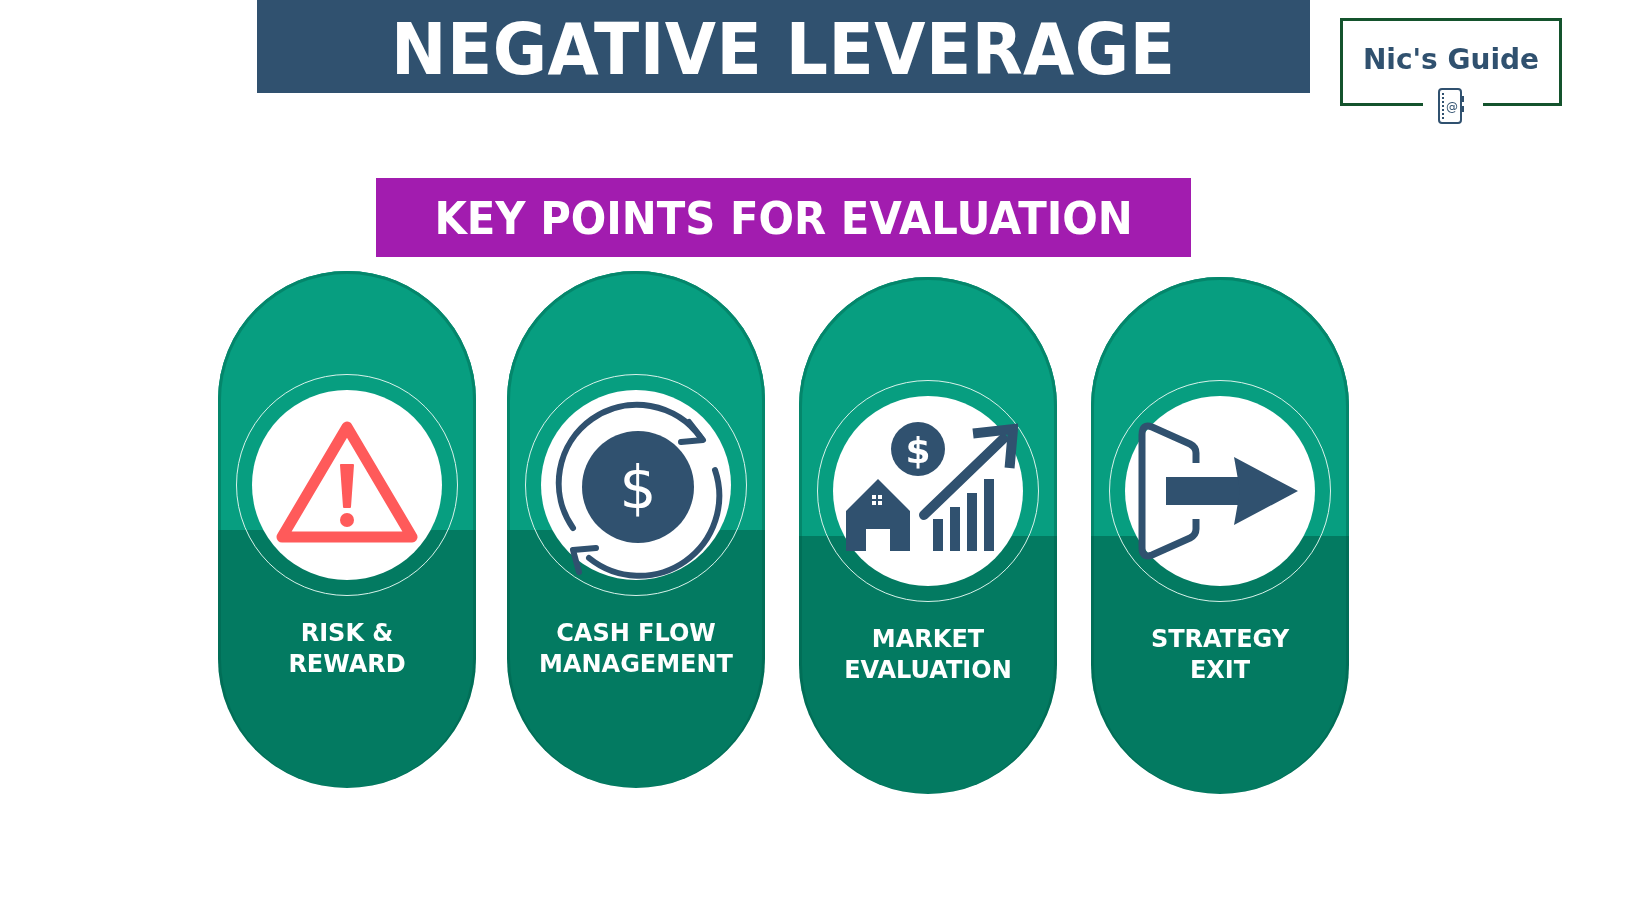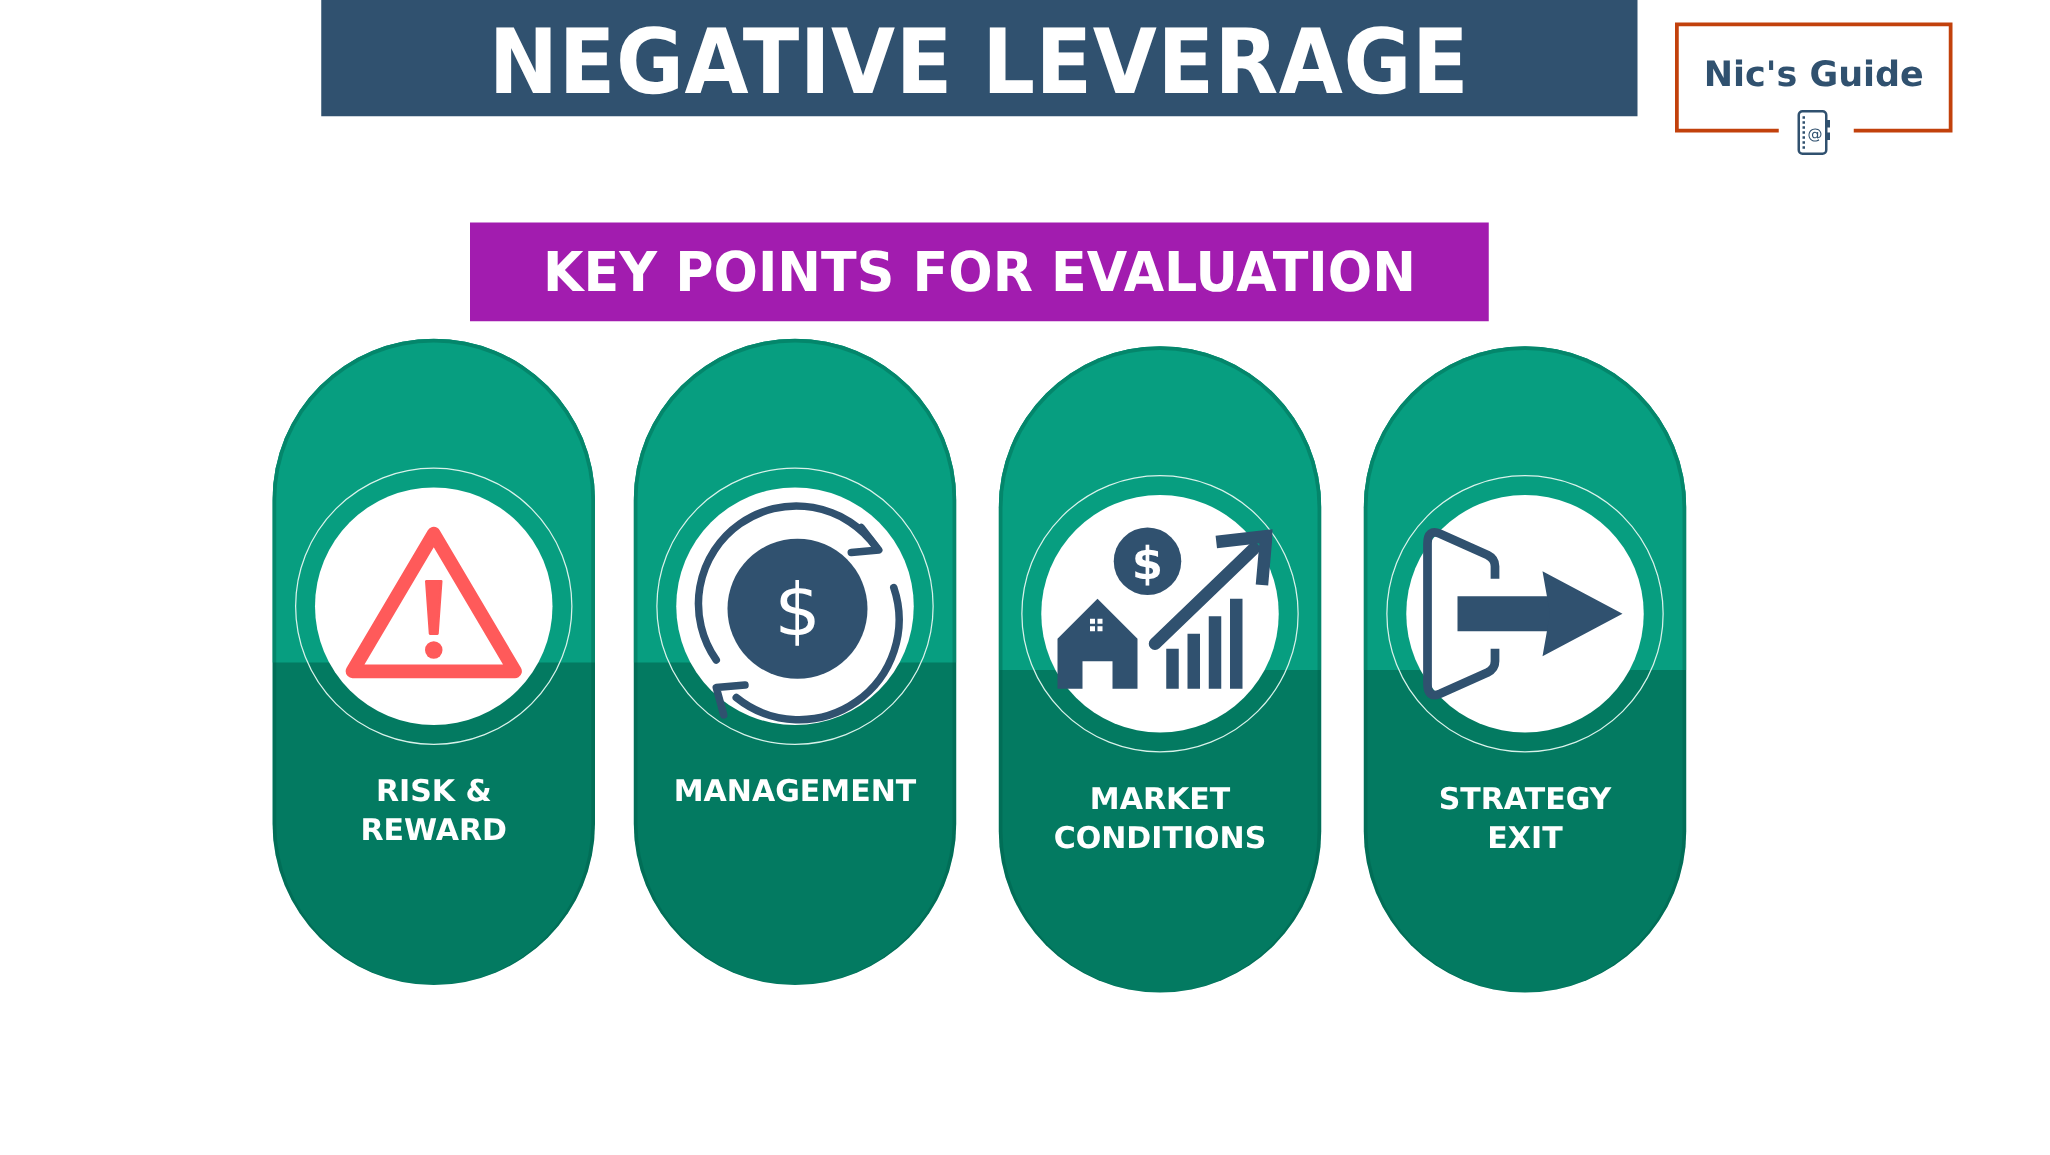--- a/index.html
+++ b/index.html
@@ -10,21 +10,21 @@
   .title-bar {
     position: absolute; left: 257px; top: 0; width: 1053px; height: 93px;
     background: #30516f; display: flex; align-items: center; justify-content: center;
   }
   .title-text {
     color: #ffffff; font-weight: 700; font-size: 72px; letter-spacing: 0.5px;
     font-family: "DejaVu Sans", sans-serif; transform: scaleX(0.92); margin-top: 4px;
   }
   .brand-box {
     position: absolute; left: 1340px; top: 18px; width: 222px; height: 88px;
-    border: 3px solid #c2410c; box-sizing: border-box;
+    border: 3px solid #14532d; box-sizing: border-box;
     display: flex; align-items: flex-start; justify-content: center;
   }
   .brand-text {
     margin-top: 22px; color: #30516f; font-weight: 700; font-size: 28px;
     font-family: "DejaVu Sans", sans-serif;
   }
   .brand-gap {
     position: absolute; left: 1423px; top: 100px; width: 60px; height: 10px; background: #fff;
   }
   .brand-icon {
@@ -115,20 +115,21 @@
     <svg width="190" height="190" viewBox="0 0 190 190">
       <path d="M32 138 A72 72 0 0 1 160 48" fill="none" stroke="#30516f" stroke-width="6" stroke-linecap="round"></path>
       <path d="M148 32 L162 50 L140 52" fill="none" stroke="#30516f" stroke-width="6" stroke-linecap="round" stroke-linejoin="round"></path>
       <path d="M174 80 A80 80 0 0 1 48 168" fill="none" stroke="#30516f" stroke-width="6" stroke-linecap="round"></path>
       <path d="M38 182 L32 160 L55 158" fill="none" stroke="#30516f" stroke-width="6" stroke-linecap="round" stroke-linejoin="round"></path>
       <circle cx="97" cy="97" r="56" fill="#30516f"></circle>
       <text x="97" y="118" font-size="58" font-family="DejaVu Sans, sans-serif" fill="#ffffff" text-anchor="middle">$</text>
     </svg>
   </div>
   <div class="card-label">
+    <span>CASH FLOW</span>
     <span>MANAGEMENT</span>
   </div>
 </div>
 
 <div class="card" style="left:799px; top:277px;">
   <div class="card-top"></div>
   <div class="card-edge"></div>
   <div class="ring"></div>
   <div class="disc">
     <svg width="180" height="140" viewBox="0 0 180 140">
@@ -142,21 +143,21 @@
       <line x1="86" y1="94" x2="165" y2="18" stroke="#30516f" stroke-width="10" stroke-linecap="round"></line>
       <path d="M140 12 L175 8 L172 42" fill="none" stroke="#30516f" stroke-width="10" stroke-linecap="square"></path>
       <rect x="95" y="98" width="10" height="32" fill="#30516f"></rect>
       <rect x="112" y="86" width="10" height="44" fill="#30516f"></rect>
       <rect x="129" y="72" width="10" height="58" fill="#30516f"></rect>
       <rect x="146" y="58" width="10" height="72" fill="#30516f"></rect>
     </svg>
   </div>
   <div class="card-label">
     <span>MARKET</span>
-    <span>CONDITIONS</span>
+    <span>EVALUATION</span>
   </div>
 </div>
 
 <div class="card" style="left:1091px; top:277px;">
   <div class="card-top"></div>
   <div class="card-edge"></div>
   <div class="ring"></div>
   <div class="disc">
     <svg width="180" height="140" viewBox="0 0 180 140">
       <path d="M66 42 L66 32 Q66 26 60 23 L22 6 Q12 2 12 14 L12 126 Q12 138 22 134 L60 117 Q66 114 66 108 L66 98" fill="none" stroke="#30516f" stroke-width="7" stroke-linejoin="round"></path>

